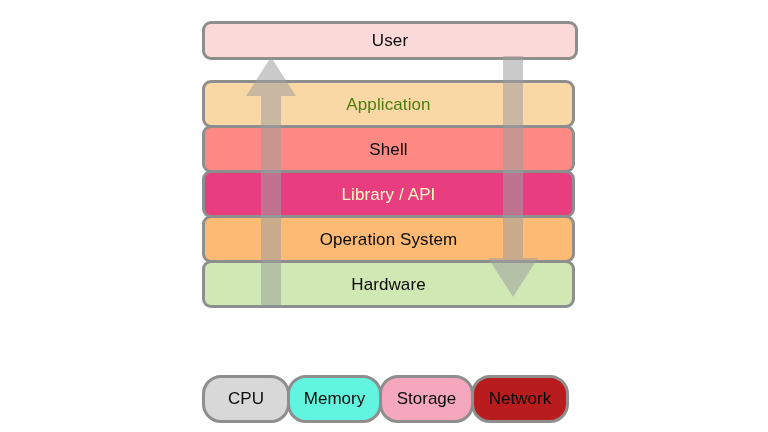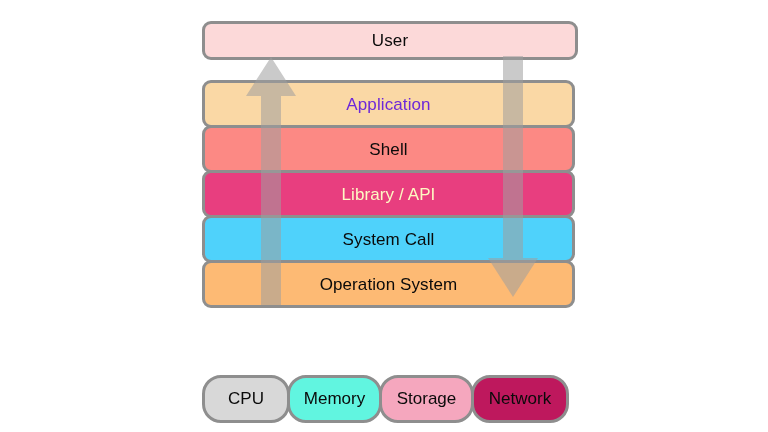--- a/index.html
+++ b/index.html
@@ -106,54 +106,54 @@
 <body>
 
 <div id="diagram">
 
   <div class="stack">
 
     <div class="layer layer-user" style="background: rgb(252, 217, 217); border-color: rgb(142, 142, 142); color: rgb(10, 10, 10);">
       <span class="layer-label">User</span>
     </div>
 
-    <div class="layer layer-main" style="background: rgb(250, 216, 165); border-color: rgb(142, 142, 142); color: #6d28d9;">
+    <div class="layer layer-main" style="background: rgb(250, 216, 165); border-color: rgb(142, 142, 142); color: #4d7c0f;">
       <span class="layer-label">Application</span>
     </div>
 
     <div class="layer layer-main" style="background: rgb(252, 137, 132); border-color: rgb(142, 142, 142); color: rgb(10, 10, 10);">
       <span class="layer-label">Shell</span>
     </div>
 
     <div class="layer layer-main" style="background: rgb(232, 62, 127); border-color: rgb(142, 142, 142); color: #fef9c3;">
       <span class="layer-label">Library / API</span>
     </div>
 
-    <div class="layer layer-main" style="background: rgb(79, 210, 251); border-color: rgb(142, 142, 142); color: rgb(10, 10, 10);">
-      <span class="layer-label">System Call</span>
-    </div>
 
     <div class="layer layer-main" style="background: #fdba74; border-color: rgb(142, 142, 142); color: rgb(10, 10, 10);">
       <span class="layer-label">Operation System</span>
     </div>
 
+    <div class="layer layer-main" style="background: rgb(208, 233, 180); border-color: rgb(142, 142, 142); color: rgb(10, 10, 10);">
+      <span class="layer-label">Hardware</span>
+    </div>
 
   </div>
 
   <div class="components">
     <div class="component comp-cpu" style="background: rgb(216, 216, 216); border-color: rgb(142, 142, 142); color: rgb(10, 10, 10);">
       <span>CPU</span>
     </div>
     <div class="component comp-memory" style="background: rgb(97, 245, 224); border-color: rgb(142, 142, 142); color: rgb(10, 10, 10);">
       <span>Memory</span>
     </div>
     <div class="component comp-storage" style="background: rgb(245, 167, 190); border-color: rgb(142, 142, 142); color: rgb(10, 10, 10);">
       <span>Storage</span>
     </div>
-    <div class="component comp-network" style="background: #be185d; border-color: rgb(142, 142, 142); color: rgb(10, 10, 10);">
+    <div class="component comp-network" style="background: #b91c1c; border-color: rgb(142, 142, 142); color: rgb(10, 10, 10);">
       <span>Network</span>
     </div>
   </div>
 
   <svg class="arrow-layer" viewBox="0 0 768 432">
 
     <g opacity="0.55">
       <polygon fill="#9e9e9e" points="271,57 296,96 281,96 281,305 261,305 261,96 246,96"></polygon>
     </g>
 

